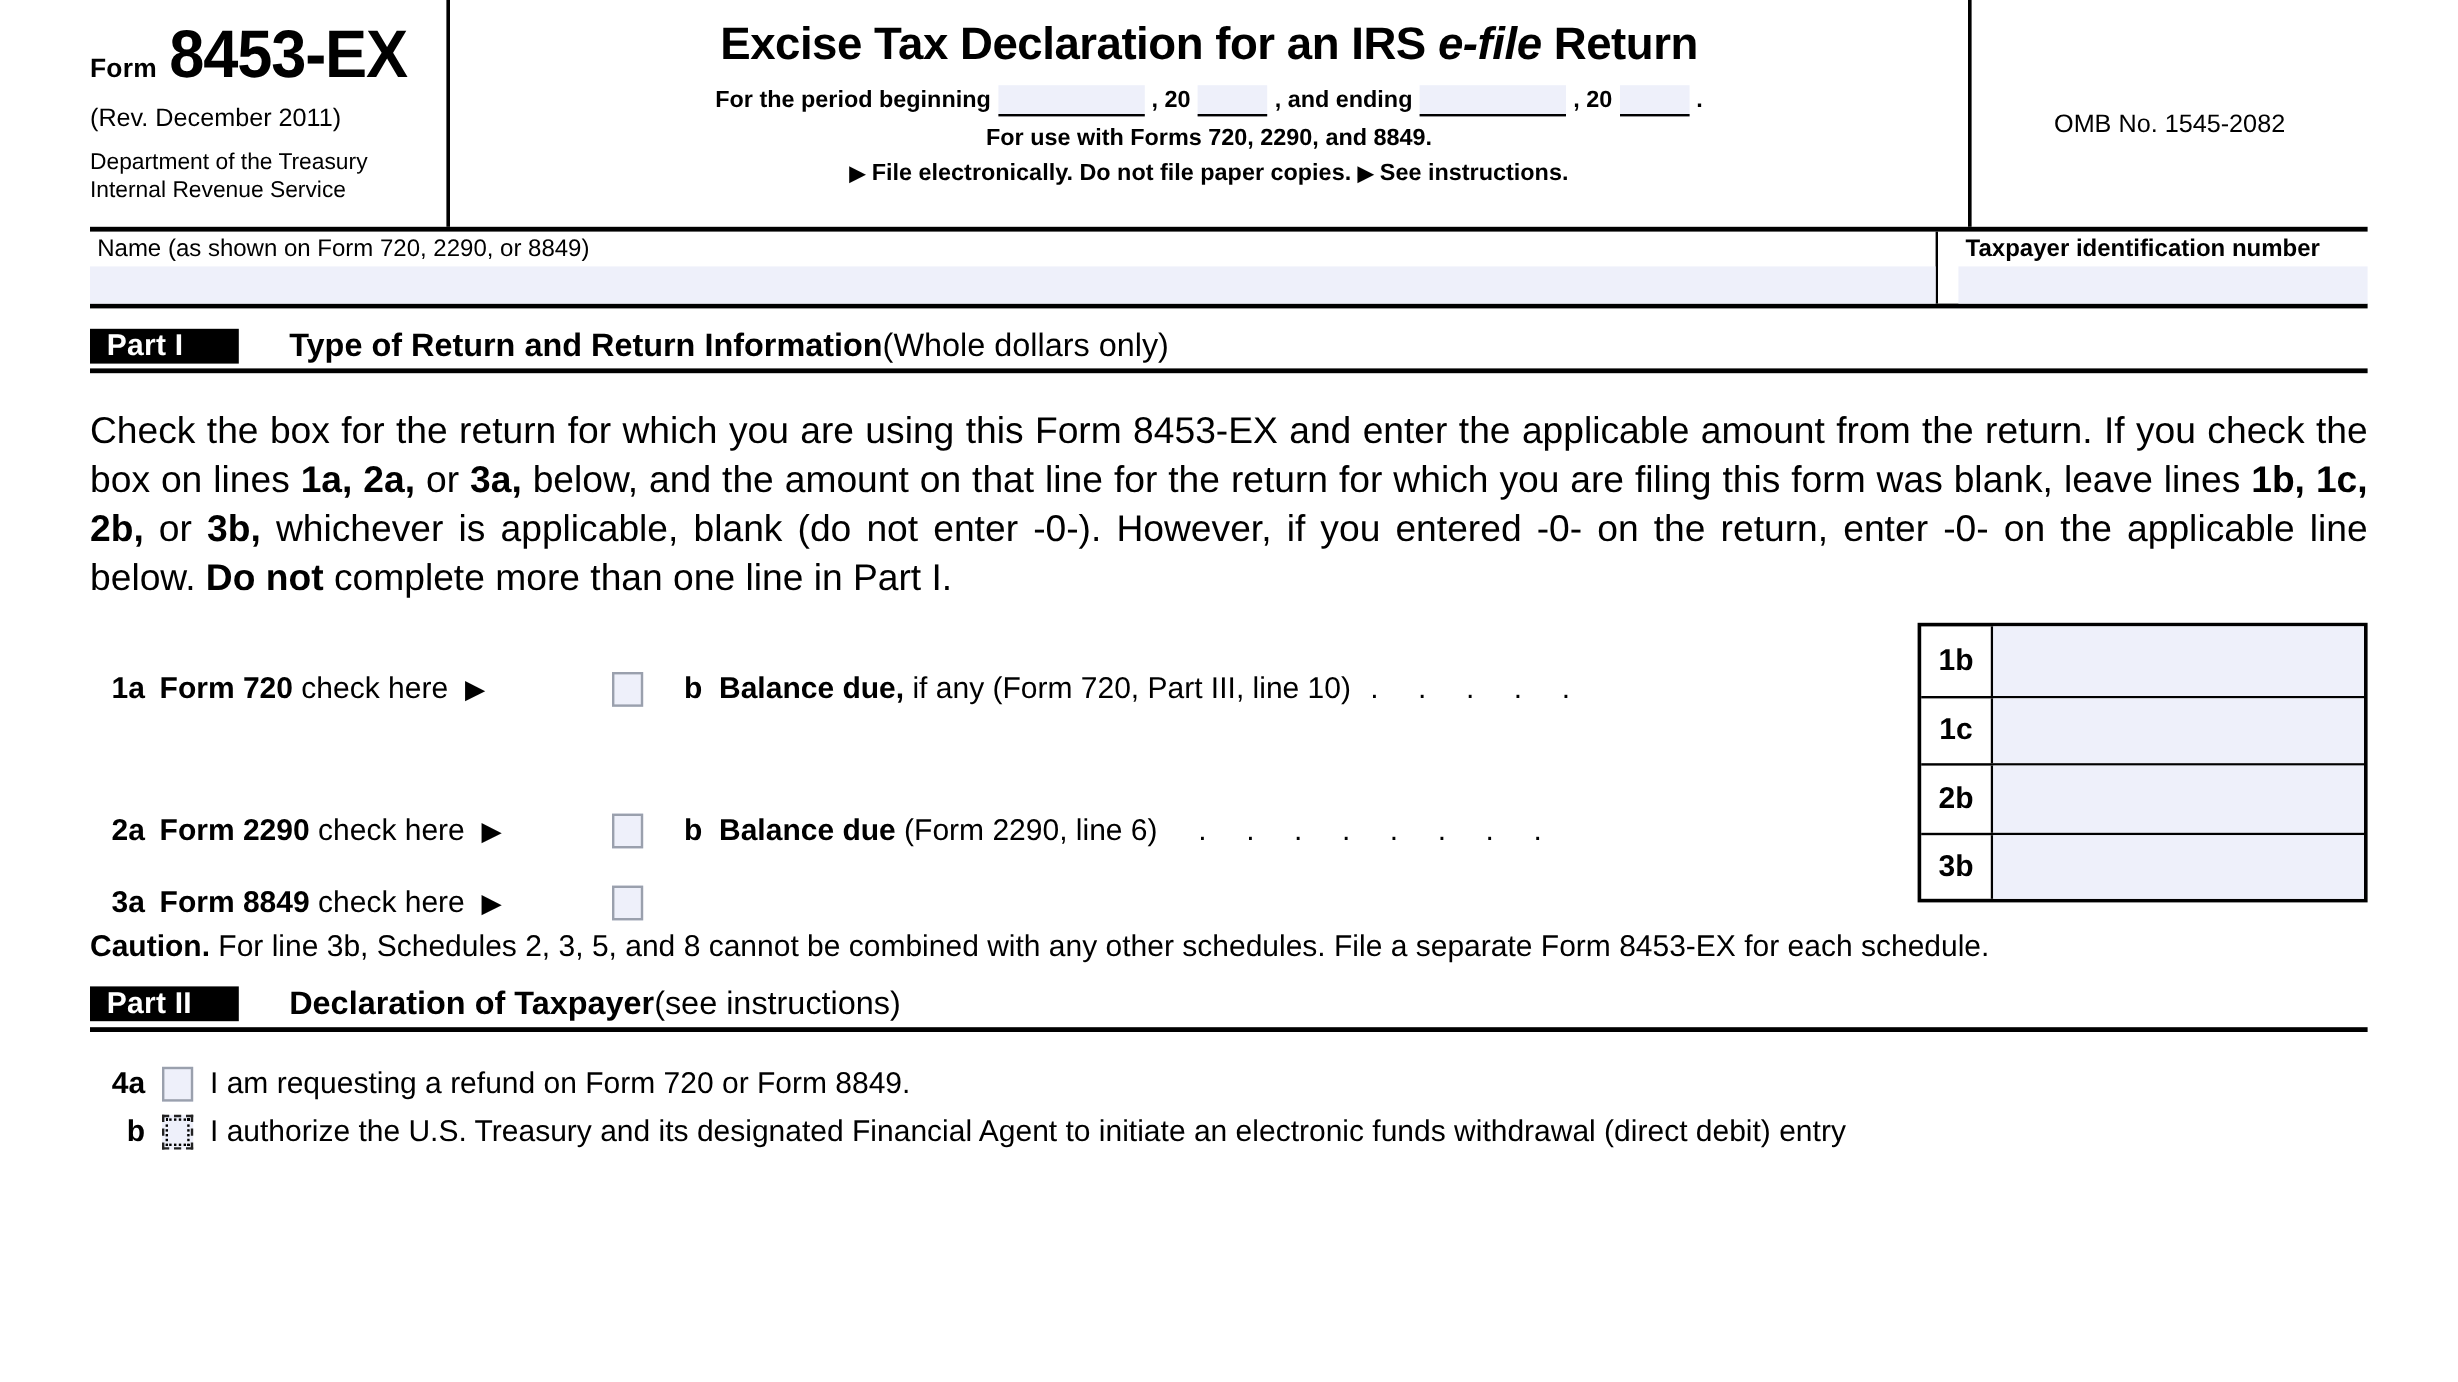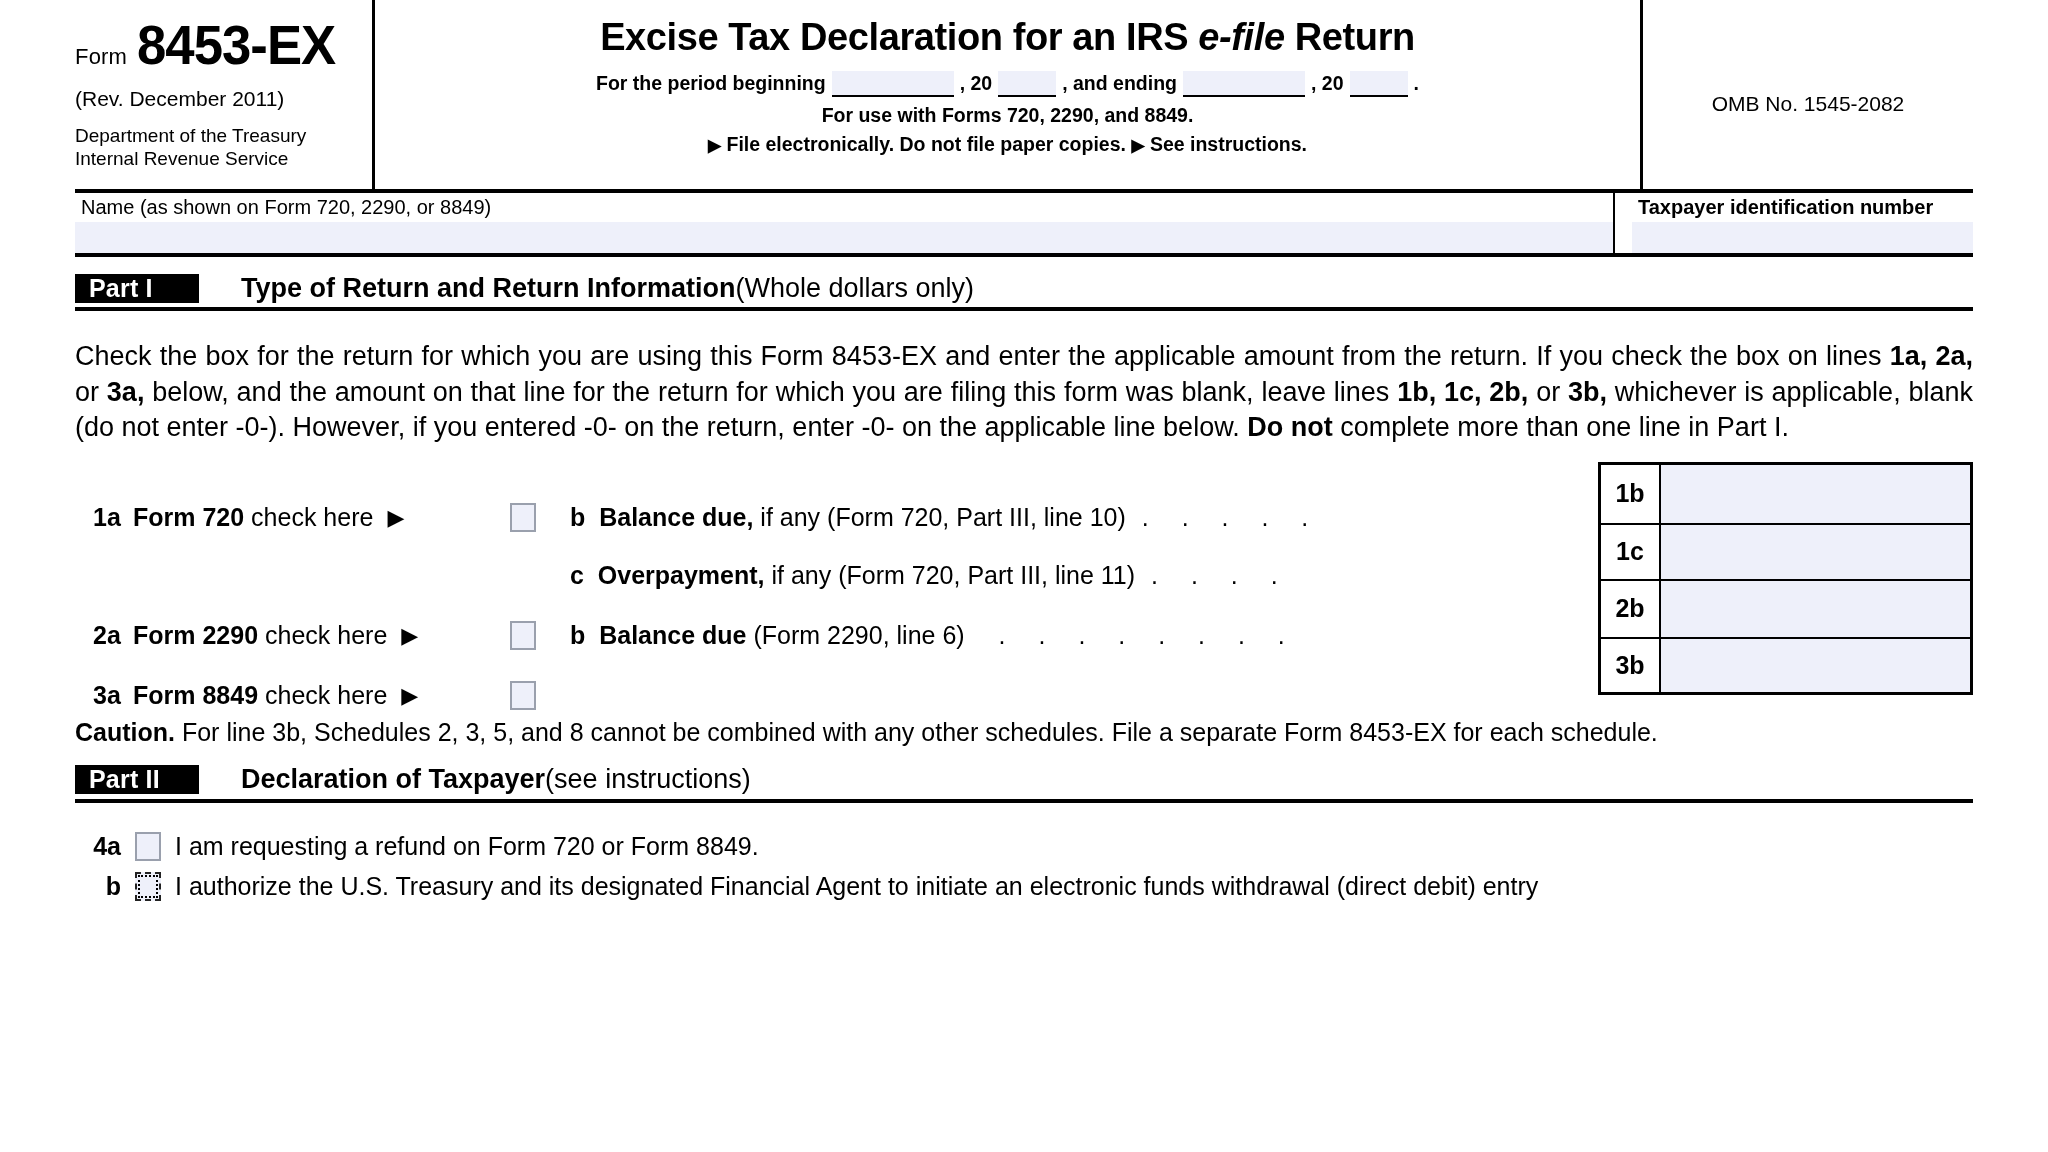--- a/index.html
+++ b/index.html
@@ -22,21 +22,21 @@
     border-bottom: 4px solid #000;
     height: 193px;
   }
   .hdr-left {
     width: 300px;
     border-right: 3px solid #000;
     padding: 18px 8px 6px 0;
     flex: 0 0 300px;
   }
   .form-line { display: flex; align-items: baseline; gap: 10px; }
-  .form-word { font-size: 22px; letter-spacing: .2px; }
+  .form-word { font-size: 22px; letter-spacing: .2px; font-weight: bold; }
   .form-no {
     font-size: 56px; font-weight: bold; letter-spacing: -1px;
     line-height: .95;
     font-family: "Liberation Sans", sans-serif;
     transform: scaleX(.94); transform-origin: left bottom;
   }
   .rev { font-size: 21px; margin-top: 16px; }
   .dept { font-size: 19px; margin-top: 14px; line-height: 1.18; }
 
   .hdr-mid {
@@ -105,21 +105,21 @@
   }
   .part-title {
     font-size: 27px; font-weight: bold;
     display: flex; align-items: center;
     padding-left: 42px; white-space: nowrap;
   }
   .part-title .light { font-weight: normal; }
 
   
   .para {
-    font-size: 27px; line-height: 1.32;
+    font-size: 31px; line-height: 1.32;
     text-align: justify;
     margin-top: 28px;
   }
   .para b { font-weight: bold; }
 
   
   .lines { position: relative; margin-top: 26px; height: 230px; }
   .lrow { display: flex; align-items: center; height: 36px; position: relative; }
   .lnum {
     width: 58px; flex: 0 0 58px;
@@ -259,23 +259,20 @@
     </div>
 
     <div class="lrow" style="position:absolute; top:28px; left:0; width:100%;">
       <span class="lnum">1a</span>
       <span class="lform"><b>Form 720</b><span> check here</span></span>
       <span class="arrow">▶</span>
       <span class="cbox" style="position:absolute; left:435px;"></span>
       <span class="sublabel" style="position:absolute; left:495px;"><b>b</b>&nbsp;&nbsp;<b>Balance due,</b><span> if any (Form 720, Part III, line 10)</span><span class="dots">.  .  .  .  .</span></span>
     </div>
 
-    <div class="lrow" style="position:absolute; top:86px; left:0; width:100%;">
-      <span class="sublabel" style="position:absolute; left:495px;"><b>c</b>&nbsp;&nbsp;<b>Overpayment,</b><span> if any (Form 720, Part III, line 11)</span><span class="dots">.  .  .  .</span></span>
-    </div>
 
     <div class="lrow" style="position:absolute; top:146px; left:0; width:100%;">
       <span class="lnum">2a</span>
       <span class="lform"><b>Form 2290</b><span> check here</span></span>
       <span class="arrow">▶</span>
       <span class="cbox" style="position:absolute; left:435px;"></span>
       <span class="sublabel" style="position:absolute; left:495px;"><b>b</b>&nbsp;&nbsp;<b>Balance due</b><span> (Form 2290, line 6)</span><span class="dots" style="margin-left:34px;">.  .  .  .  .  .  .  .</span></span>
     </div>
 
     <div class="lrow" style="position:absolute; top:206px; left:0; width:100%;">

